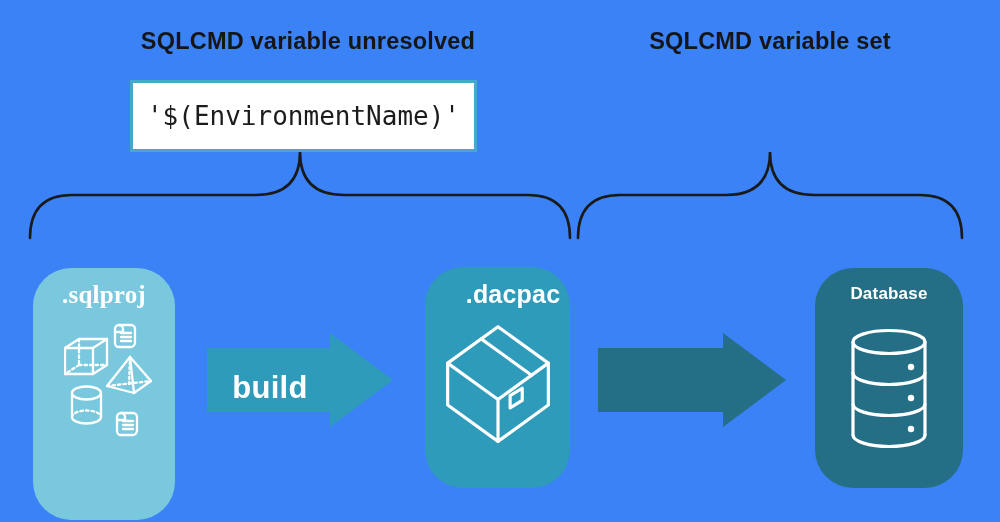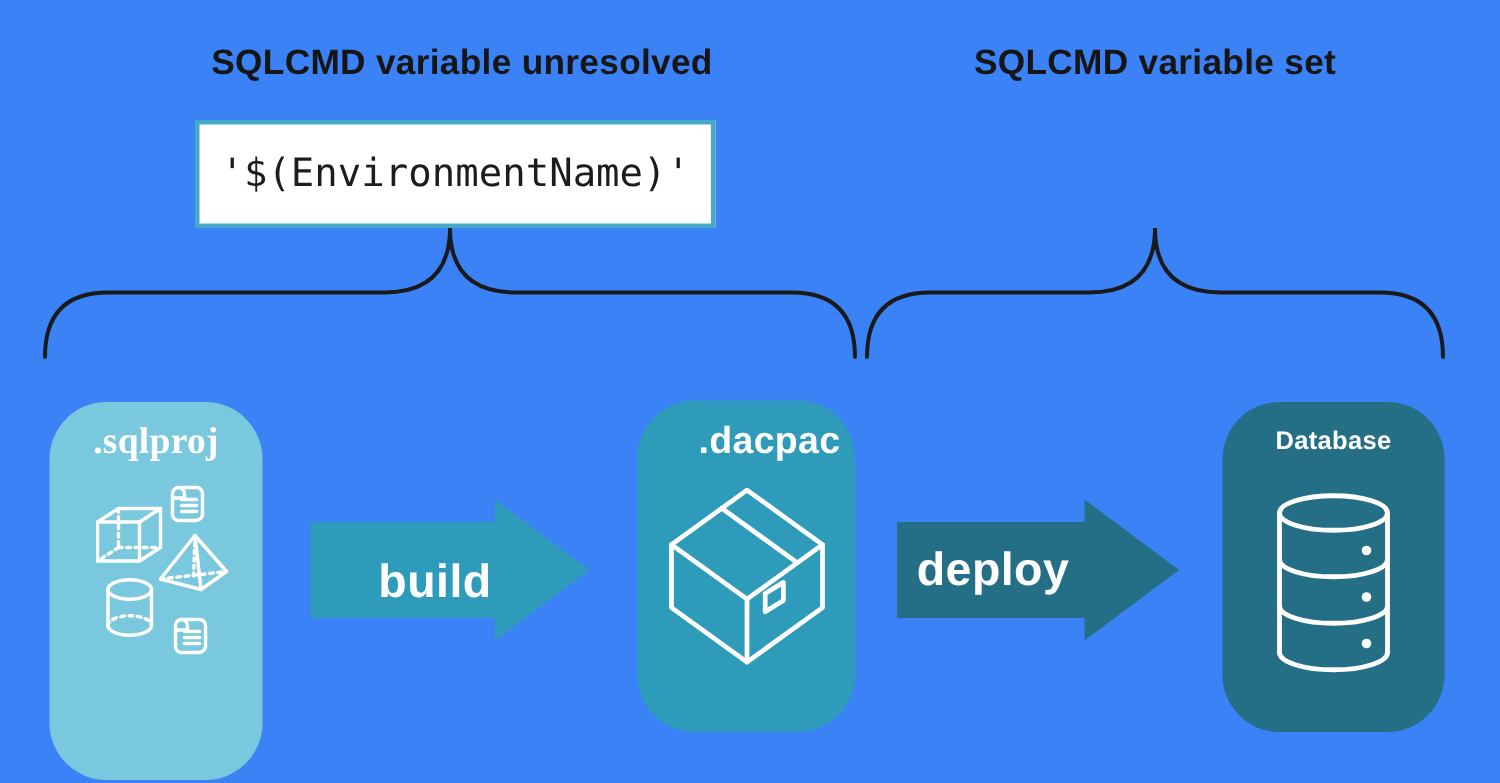--- a/index.html
+++ b/index.html
@@ -113,37 +113,36 @@
         <line x1="10" y1="11" x2="20" y2="11"></line>
         <line x1="10" y1="15" x2="20" y2="15"></line>
         <line x1="10" y1="19" x2="20" y2="19"></line>
       </g>
     </svg>
   </div>
 
   <svg class="abs" style="left:207px;top:333px;" width="186" height="94" viewBox="0 0 186 94">
     <polygon points="0,15 123,15 123,0 186,47 123,94 123,79 0,79" fill="#2E9BBA"></polygon>
   </svg>
-  <div class="abs arrow-label" style="left:207px;top:348px;width:126px;height:80px;padding-left:20px;">build</div>
+  <div class="abs arrow-label" style="left:207px;top:348px;width:126px;height:80px;">build</div>
 
   <div class="abs stage" style="left: 425px; top: 267px; width: 145px; height: 221px; background: rgb(46, 155, 186); padding-left: 31px;">
     <div class="stage-label">.dacpac</div>
     <svg class="abs" style="left:17px;top:56px;" width="112" height="124" viewBox="0 0 120 133" fill="none" stroke="#ffffff" stroke-width="3.4" stroke-linejoin="round" stroke-linecap="round">
       <path d="M6,43 L60,4 L114,43 L114,88 L60,127 L6,88 Z"></path>
       <path d="M6,43 L60,82 L114,43"></path>
       <path d="M60,82 L60,127"></path>
       <path d="M42,17 L96,56"></path>
       <path d="M73,78 L86,70 L86,83 L73,91 Z"></path>
     </svg>
   </div>
 
   <svg class="abs" style="left:598px;top:333px;" width="188" height="94" viewBox="0 0 188 94">
     <polygon points="0,15 125,15 125,0 188,47 125,94 125,79 0,79" fill="#256F86"></polygon>
   </svg>
-  <div class="abs arrow-label" style="left:598px;top:348px;width:128px;height:64px;">deploy</div>
 
   <div class="abs stage" style="left: 815px; top: 268px; width: 148px; height: 220px; background: rgb(37, 111, 134);">
     <div class="stage-label small">Database</div>
     <svg class="abs" style="left:32px;top:60px;" width="84" height="122" viewBox="0 0 84 122" fill="none" stroke="#ffffff" stroke-width="3.2" stroke-linecap="round">
       <ellipse cx="42" cy="14" rx="36" ry="11.5"></ellipse>
       <path d="M6,14 V107 M78,14 V107"></path>
       <path d="M6,107 A36,11.5 0 0 0 78,107"></path>
       <path d="M6,45 A36,11.5 0 0 0 78,45"></path>
       <path d="M6,76 A36,11.5 0 0 0 78,76"></path>
       <circle cx="64" cy="39" r="3.2" fill="#ffffff" stroke="none"></circle>

